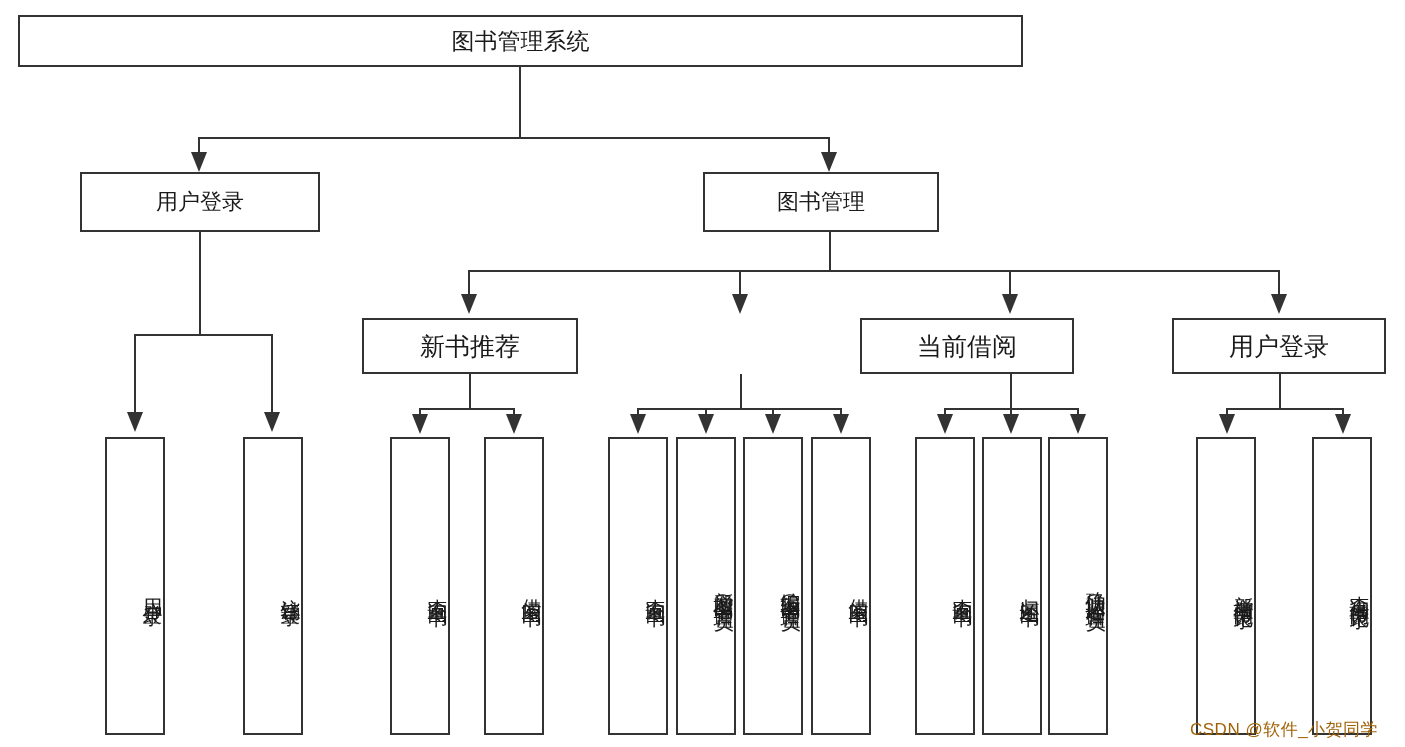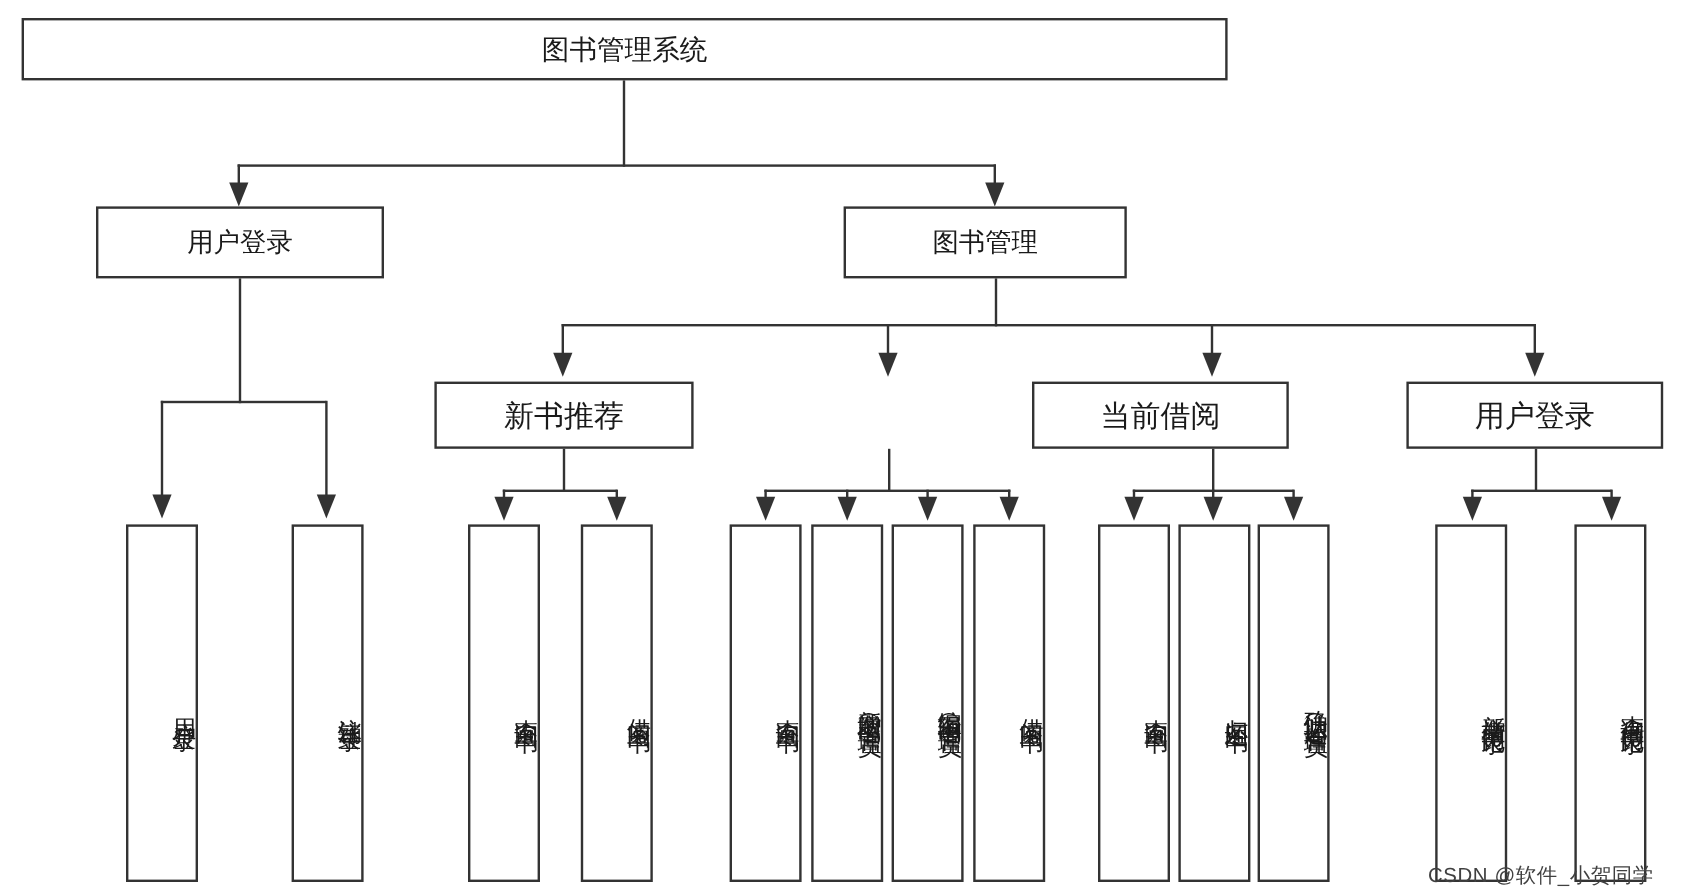--- a/index.html
+++ b/index.html
@@ -59,21 +59,21 @@
     position: absolute;
     width: 0;
     height: 0;
     border-left: 8px solid transparent;
     border-right: 8px solid transparent;
     border-top: 20px solid #333333;
   }
   .watermark {
     position: absolute;
     font-size: 17px;
-    color: #404040;
+    color: #a16207;
     white-space: nowrap;
     letter-spacing: 0.5px;
   }
 </style>
 </head>
 <body>
 
 <div id="canvas">
 
   <div class="node root" style="left:18px; top:15px; width:1005px; height:52px;">

